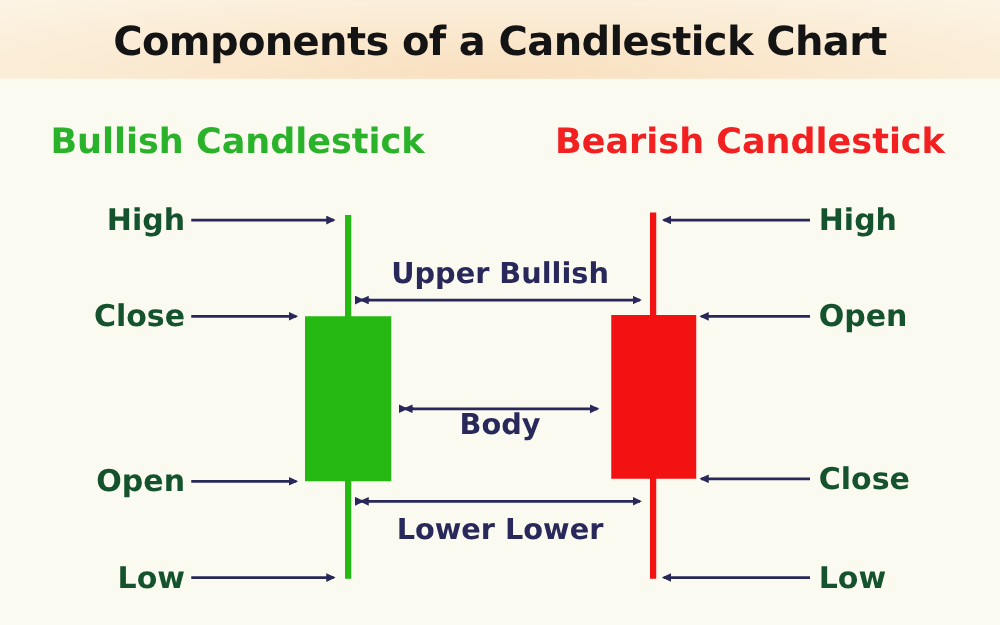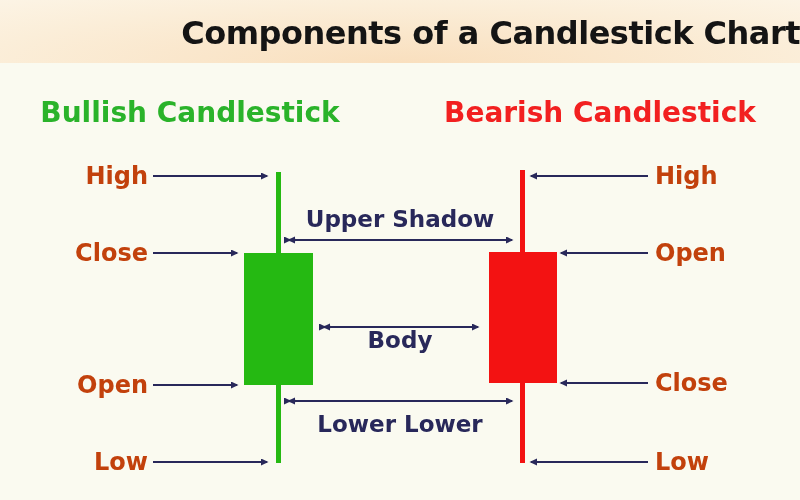--- a/index.html
+++ b/index.html
@@ -9,40 +9,40 @@
     background:#fafaf0;
     overflow:hidden;
     font-family:"DejaVu Sans", sans-serif;
   }
   .title-band{
     position:absolute;left:0;top:0;width:800px;height:63px;
     background:radial-gradient(ellipse 95% 170% at 50% 100%, #f9dfbe 0%, #fbeed9 55%, #fdf9ef 100%);
   }
   .page-title{
     position:absolute;left:0;top:14px;width:800px;
-    text-align:right;
+    text-align:center;
     font-size:32px;font-weight:bold;color:#141414;
     letter-spacing:-0.5px;
   }
   .candle-heading{
     position:absolute;top:96px;width:400px;
     text-align:center;font-size:28px;font-weight:bold;
   }
   .heading-bullish{left:-10px;color:#2ab32a;}
   .heading-bearish{left:400px;color:#f22020;}
 
   .wick,.body{position:absolute;}
   .bullish-wick{left:276px;top:172px;width:5px;height:291px;background:#25b912;}
   .bullish-body{left:244px;top:253px;width:69px;height:132px;background:#25b912;}
   .bearish-wick{left:520px;top:170px;width:5px;height:293px;background:#f31212;}
   .bearish-body{left:489px;top:252px;width:68px;height:131px;background:#f31212;}
 
   .lbl{
     position:absolute;
-    font-size:24px;font-weight:bold;color:#c2410c;
+    font-size:24px;font-weight:bold;color:#14532d;
     line-height:24px;white-space:nowrap;
   }
   .lbl-left{left:40px;width:108px;text-align:right;}
   .lbl-right{left:655px;width:140px;text-align:left;}
   .mid-lbl{
     position:absolute;left:300px;width:200px;text-align:center;
     font-size:23px;font-weight:bold;color:#28285a;white-space:nowrap;
   }
   .arrows{position:absolute;left:0;top:0;pointer-events:none;}
 </style>
@@ -65,21 +65,21 @@
   <div class="lbl lbl-left" style="top:164px;">High</div>
   <div class="lbl lbl-left" style="top:241px;">Close</div>
   <div class="lbl lbl-left" style="top:373px;">Open</div>
   <div class="lbl lbl-left" style="top:450px;">Low</div>
 
   <div class="lbl lbl-right" style="top:164px;">High</div>
   <div class="lbl lbl-right" style="top:241px;">Open</div>
   <div class="lbl lbl-right" style="top:371px;">Close</div>
   <div class="lbl lbl-right" style="top:450px;">Low</div>
 
-  <div class="mid-lbl" style="top:206px;">Upper Shadow</div>
+  <div class="mid-lbl" style="top:206px;">Upper Bullish</div>
   <div class="mid-lbl" style="top:299px;margin-top:28px;">Body</div>
   <div class="mid-lbl" style="top:411px;">Lower Lower</div>
 
   <svg class="arrows" width="800" height="500" viewBox="0 0 800 500">
     <defs>
       <marker id="ah" markerWidth="9" markerHeight="9" refX="6" refY="3.5" orient="auto" markerUnits="userSpaceOnUse">
         <path d="M0,0 L7.5,3.5 L0,7 Z" fill="#28285a"></path>
       </marker>
     </defs>
     <g stroke="#28285a" stroke-width="2.2" fill="none">

